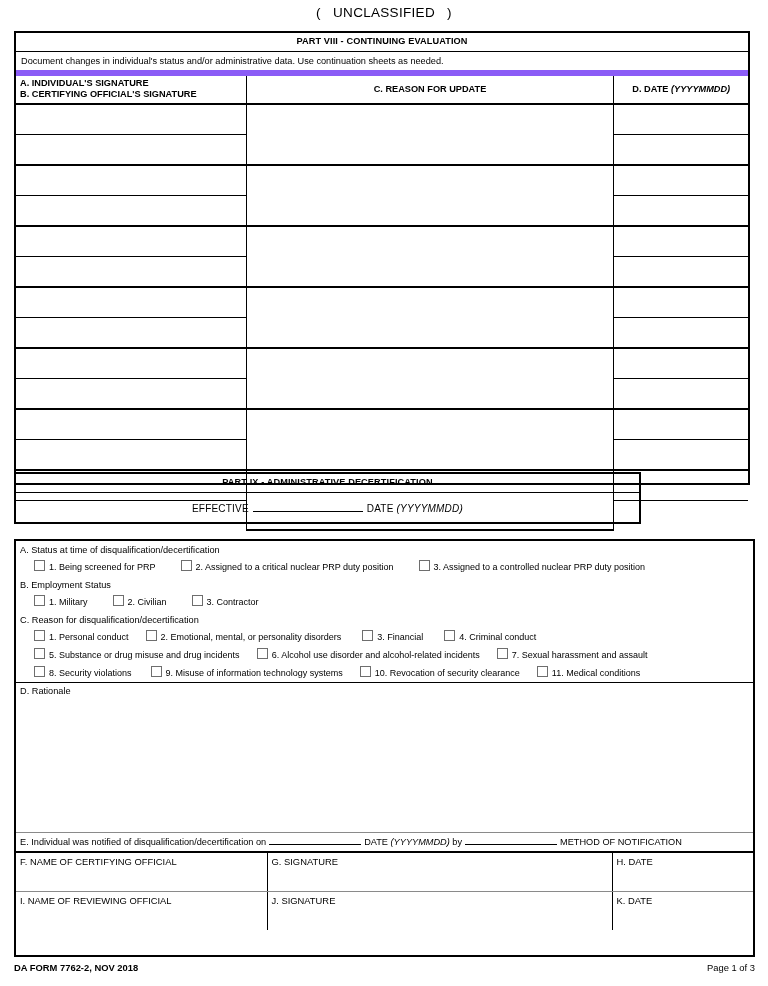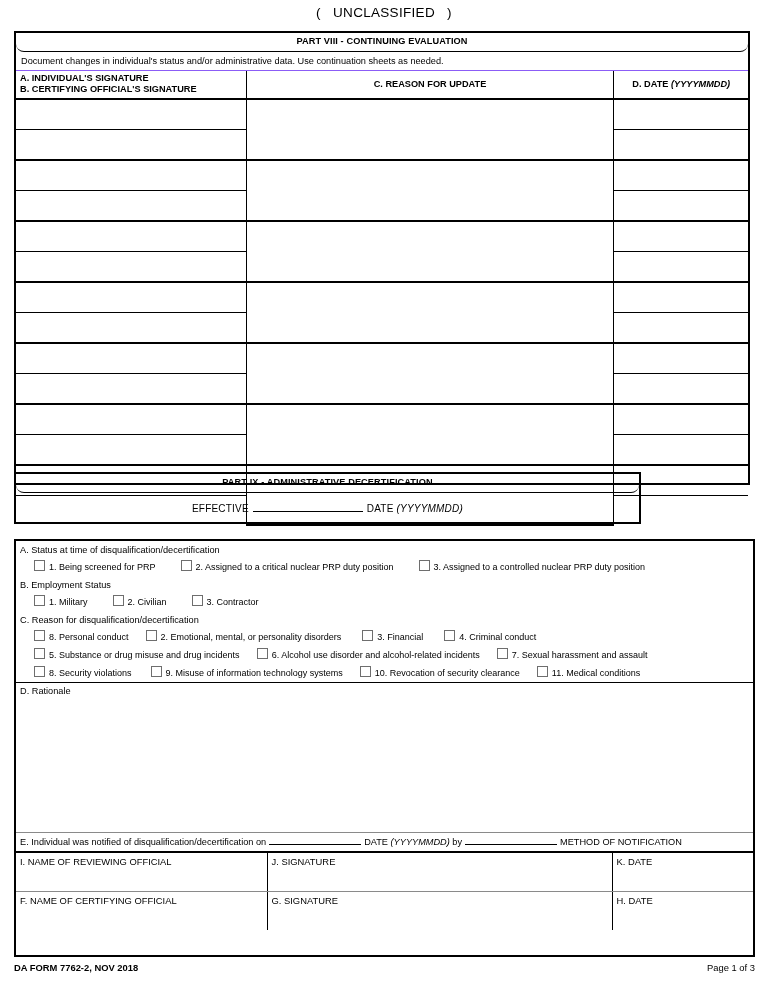--- a/index.html
+++ b/index.html
@@ -37,28 +37,27 @@
 
   .band {
     text-align: center;
     font-weight: bold;
     font-size: 9.2px;
     letter-spacing: 0.1px;
     line-height: 13px;
     padding: 2px 0 3px 0;
     border-bottom: 1px solid #000;
     box-sizing: border-box;
-    border-radius: 8px;
   }
 
   .instruction {
     font-size: 9.2px;
     line-height: 12px;
     padding: 3px 4px 3px 5px;
-    border-bottom: 1px solid #8b5cf6;
+    border-bottom: 6px solid #8b5cf6;
     box-sizing: border-box;
   }
 
   
   .pt8 {
     top: 31px;
     width: 736px;
     height: 454px;
   }
   .tbl {
@@ -333,21 +332,21 @@
   <div class="cbrow">
     <span class="cbitem"><span class="cbox"></span><span class="cblabel">1. Military</span></span>
     <span style="display:inline-block;width:20px"></span>
     <span class="cbitem"><span class="cbox"></span><span class="cblabel">2. Civilian</span></span>
     <span style="display:inline-block;width:20px"></span>
     <span class="cbitem"><span class="cbox"></span><span class="cblabel">3. Contractor</span></span>
   </div>
 
   <div class="sect-label">C. Reason for disqualification/decertification</div>
   <div class="cbrow">
-    <span class="cbitem"><span class="cbox"></span><span class="cblabel">8. Personal conduct</span></span>
+    <span class="cbitem"><span class="cbox"></span><span class="cblabel">1. Personal conduct</span></span>
     <span style="display:inline-block;width:12px"></span>
     <span class="cbitem"><span class="cbox"></span><span class="cblabel">2. Emotional, mental, or personality disorders</span></span>
     <span style="display:inline-block;width:16px"></span>
     <span class="cbitem"><span class="cbox"></span><span class="cblabel">3. Financial</span></span>
     <span style="display:inline-block;width:16px"></span>
     <span class="cbitem"><span class="cbox"></span><span class="cblabel">4. Criminal conduct</span></span>
   </div>
   <div class="cbrow">
     <span class="cbitem"><span class="cbox"></span><span class="cblabel">5. Substance or drug misuse and drug incidents</span></span>
     <span style="display:inline-block;width:12px"></span>
@@ -376,28 +375,28 @@
   </div>
 
   <table class="sigtbl">
     <colgroup>
       <col style="width:251px">
       <col style="width:345px">
       <col style="width:141px">
     </colgroup>
     <tbody>
       <tr>
+        <td class="noleft"><span>F. NAME OF CERTIFYING OFFICIAL</span></td>
+        <td><span>G. SIGNATURE</span></td>
+        <td class="noright"><span>H. DATE</span></td>
+      </tr>
+      <tr>
         <td class="noleft"><span>I. NAME OF REVIEWING OFFICIAL</span></td>
         <td><span>J. SIGNATURE</span></td>
         <td class="noright"><span>K. DATE</span></td>
-      </tr>
-      <tr>
-        <td class="noleft"><span>F. NAME OF CERTIFYING OFFICIAL</span></td>
-        <td><span>G. SIGNATURE</span></td>
-        <td class="noright"><span>H. DATE</span></td>
       </tr>
     </tbody>
   </table>
 </div>
 
 <div class="footer">
   <span class="form-id">DA FORM 7762-2, NOV 2018</span>
   <span class="page-num">Page 1 of 3</span>
 </div>
 

